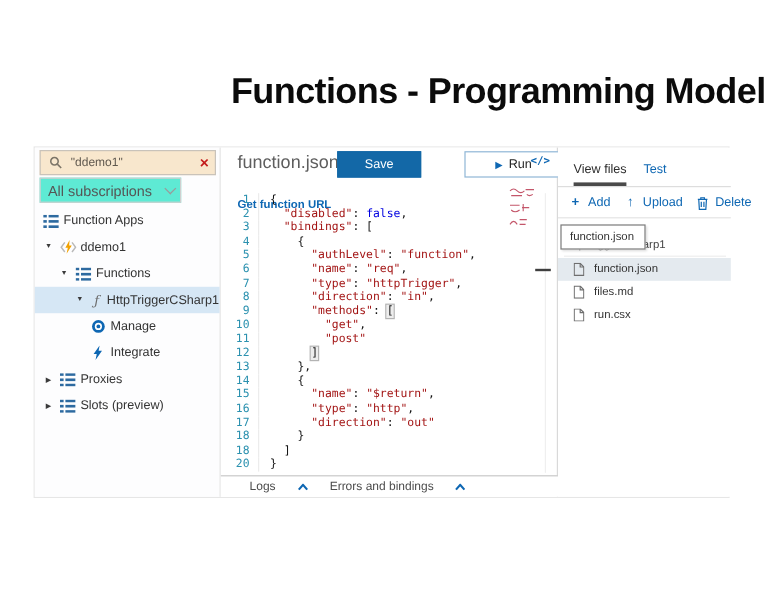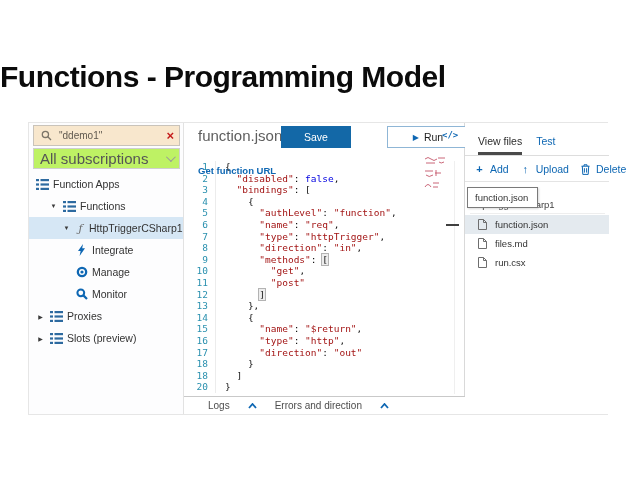--- a/index.html
+++ b/index.html
@@ -1,36 +1,36 @@
 <!DOCTYPE html>
 <html><head>
 <meta charset="utf-8">
 <style>
   * { margin:0; padding:0; box-sizing:border-box; }
   html,body { width:638px; height:493px; background:#ffffff; overflow:hidden;
     font-family:"Liberation Sans", sans-serif; }
   .slide { position:relative; width:638px; height:493px; background:#fff; }
 
-  .title { position:absolute; top:60px; left:0; width:100%; text-align:left;
+  .title { position:absolute; top:60px; left:0; width:100%; text-align:right;
     font-size:30px; font-weight:700; color:#0b0b0b; letter-spacing:-0.5px; }
 
   .shot { position:absolute; left:28px; top:122px; width:580px; height:293px;
     background:#fff; border:1px solid #e6e6e6; font-size:10.5px; color:#333; }
 
   
   .sidebar { position:absolute; left:0; top:0; width:155px; height:100%;
     background:#fdfdfe; border-right:1px solid #e2e2e2; }
   .search { position:absolute; left:4px; top:2px; width:147px; height:21px;
     background:#f8e7cd; border:1px solid #c9c3ba; display:flex; align-items:center;
     padding:0 5px; gap:5px; }
   .search .val { flex:1; color:#5f584e; font-size:10px; }
   .search .x { color:#c41c1c; font-weight:700; font-size:13px; line-height:1; cursor:default; }
-  .subs { position:absolute; left:4px; top:25px; width:147px; height:21px;
-    background:#bef264; border:1px solid #cfcfcf; display:flex; align-items:center;
-    padding:0 6px; color:#555; font-size:15px; }
+  .subs { position:absolute; left:4px; top:25px; width:118px; height:21px;
+    background:#5eead4; border:1px solid #cfcfcf; display:flex; align-items:center;
+    padding:0 6px; color:#555; font-size:12px; }
   .subs .sp { flex:1; }
   .chev-dn { width:7px; height:7px; border-right:1px solid #9a9a9a; border-bottom:1px solid #9a9a9a;
     transform:rotate(45deg) translateY(-2px); }
   .tree { position:absolute; left:0; top:50px; width:100%; }
   .trow { height:22px; display:flex; align-items:center; gap:3px; font-size:10.5px; color:#333; }
   .trow.sel { background:#d6e7f5; }
   .arr { width:11px; font-size:6px; color:#3b3b3b; text-align:center; flex:0 0 11px; }
   .ic { display:inline-flex; align-items:center; justify-content:center; width:15px; flex:0 0 15px; }
   .ic svg { display:block; }
   .fx { font-style:italic; font-family:"DejaVu Serif", serif; color:#6b6b6b; font-size:11px; width:11px; flex:0 0 11px; text-align:center; }
@@ -126,20 +126,31 @@
                   <rect x="0" y="4.4" width="3" height="2.2"></rect>
                   <rect x="0" y="8.8" width="3" height="2.2"></rect>
                   <rect x="4.5" y="0" width="8.5" height="2.2"></rect>
                   <rect x="4.5" y="4.4" width="8.5" height="2.2"></rect>
                   <rect x="4.5" y="8.8" width="8.5" height="2.2"></rect>
                 </g>
               </svg>
             </span>
             <span>Function Apps</span>
           </div>
+          <div class="trow" style="padding-left: 6px;">
+            <span class="arr">▼</span>
+            <span class="ic">
+              <svg width="14" height="12" viewBox="0 0 14 12">
+                <polyline points="4,2 1,6 4,10" fill="none" stroke="#b9b9b9" stroke-width="1.2"></polyline>
+                <polyline points="10,2 13,6 10,10" fill="none" stroke="#b9b9b9" stroke-width="1.2"></polyline>
+                <polygon points="8,0 4.5,6.5 6.5,6.5 5.5,11.5 9.8,4.5 7.6,4.5" fill="#f2a200"></polygon>
+              </svg>
+            </span>
+            <span>ddemo1</span>
+          </div>
           <div class="trow" style="padding-left: 19px;">
             <span class="arr">▼</span>
             <span class="ic">
               <svg width="13" height="11" viewBox="0 0 13 11">
                 <g fill="#2d6aa0">
                   <rect x="0" y="0" width="3" height="2.2"></rect>
                   <rect x="0" y="4.4" width="3" height="2.2"></rect>
                   <rect x="0" y="8.8" width="3" height="2.2"></rect>
                   <rect x="4.5" y="0" width="8.5" height="2.2"></rect>
                   <rect x="4.5" y="4.4" width="8.5" height="2.2"></rect>
@@ -149,44 +160,35 @@
             </span>
             <span>Functions</span>
           </div>
           <div class="trow sel" style="padding-left: 32px;">
             <span class="arr">▼</span>
             <span class="fx">ƒ</span>
             <span>HttpTriggerCSharp1</span>
           </div>
           <div class="trow" style="padding-left: 45px;">
             <span class="ic">
-              <svg width="9" height="12" viewBox="0 0 9 12">
-                <polygon points="6,0 1,7 3.6,7 2.6,12 8,4.2 5.2,4.2" fill="#0e67b3"></polygon>
-              </svg>
-            </span>
-            <span>Integrate</span>
-          </div>
-          <div class="trow" style="padding-left: 45px;">
-            <span class="ic">
               <svg width="12" height="12" viewBox="0 0 12 12">
                 <circle cx="6" cy="6" r="5.3" fill="#0e67b3"></circle>
                 <circle cx="6" cy="6" r="3" fill="#fff"></circle>
                 <circle cx="6" cy="6" r="1.6" fill="#0e67b3"></circle>
               </svg>
             </span>
             <span>Manage</span>
           </div>
           <div class="trow" style="padding-left: 45px;">
             <span class="ic">
-              <svg width="12" height="12" viewBox="0 0 12 12">
-                <circle cx="4.8" cy="4.8" r="3.4" fill="none" stroke="#0e67b3" stroke-width="2"></circle>
-                <line x1="7.4" y1="7.4" x2="11" y2="11" stroke="#0e67b3" stroke-width="2.2"></line>
-              </svg>
-            </span>
-            <span>Monitor</span>
+              <svg width="9" height="12" viewBox="0 0 9 12">
+                <polygon points="6,0 1,7 3.6,7 2.6,12 8,4.2 5.2,4.2" fill="#0e67b3"></polygon>
+              </svg>
+            </span>
+            <span>Integrate</span>
           </div>
           <div class="trow" style="padding-left: 6px;">
             <span class="arr">▶</span>
             <span class="ic">
               <svg width="13" height="11" viewBox="0 0 13 11">
                 <g fill="#2d6aa0">
                   <rect x="0" y="0" width="3" height="2.2"></rect>
                   <rect x="0" y="4.4" width="3" height="2.2"></rect>
                   <rect x="0" y="8.8" width="3" height="2.2"></rect>
                   <rect x="4.5" y="0" width="8.5" height="2.2"></rect>
@@ -263,21 +265,21 @@
           </svg>
       </div>
 
       <div class="logsbar">
         <span class="lbl">Logs</span>
         <span class="chev-up">
           <svg width="9" height="6" viewBox="0 0 9 6">
               <polyline points="1,5 4.5,1 8,5" fill="none" stroke="#0e67b3" stroke-width="1.8"></polyline>
             </svg>
         </span>
-        <span class="lbl">Errors and direction</span>
+        <span class="lbl">Errors and bindings</span>
         <span class="chev-up">
           <svg width="9" height="6" viewBox="0 0 9 6">
               <polyline points="1,5 4.5,1 8,5" fill="none" stroke="#0e67b3" stroke-width="1.8"></polyline>
             </svg>
         </span>
       </div>
     </div>
 
     <div class="rpanel">
       <div class="tabs" id="tabs">

